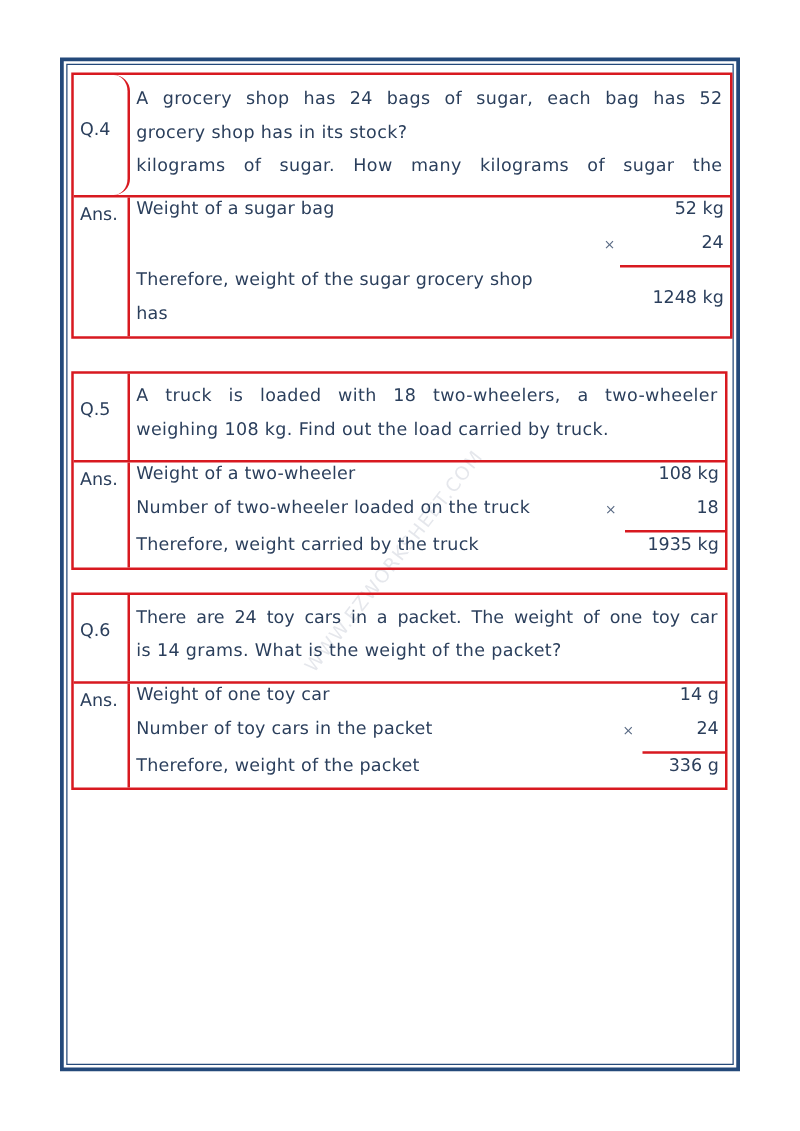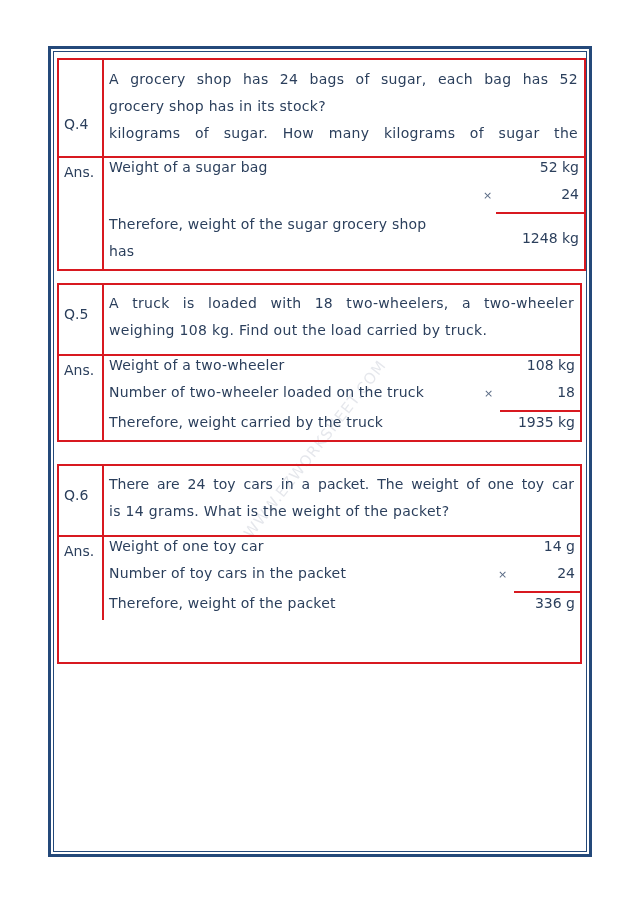--- a/index.html
+++ b/index.html
@@ -27,21 +27,21 @@
 </style>
 </head>
 <body>
 
 <div class="frame-outer"></div>
 <div class="frame-inner"></div>
 <div class="watermark">WWW.EZWORKSHEET.COM</div>
 
 <div class="qbox" style="top:58px; width:529px; height:213px;">
   <div class="row q" style="height:98px;">
-    <div class="num" style="padding-top:56px;">Q.4</div>
+    <div class="num" style="padding-top:36px;border-radius:13px;">Q.4</div>
     <div class="qtext" style="padding-top:6px; text-align:justify;">
       <div style="text-align:justify; text-align-last:justify;">A grocery shop has 24 bags of sugar, each bag has 52</div>
       <div>grocery shop has in its stock?</div>
       <div style="text-align:justify; text-align-last:justify;">kilograms of sugar. How many kilograms of sugar the</div>
     </div>
   </div>
   <div class="row" style="height:111px;">
     <div class="num" style="padding-top:6px;">Ans.</div>
     <div class="ans">
       <span class="line" style="top:1px;">Weight of a sugar bag</span>
@@ -49,21 +49,21 @@
       <span class="times" style="top:31px; left:379px;">×</span>
       <span class="val" style="top:28px;">24</span>
       <div class="rule" style="top:54px; width:88px;"></div>
       <span class="line" style="top:58px;">Therefore, weight of the sugar grocery shop</span>
       <span class="line" style="top:85px;">has</span>
       <span class="val" style="top:72px;">1248 kg</span>
     </div>
   </div>
 </div>
 
-<div class="qbox" style="top:283px; width:525px; height:159px;">
+<div class="qbox" style="top:297px; width:525px; height:159px;">
   <div class="row q" style="height:71px;">
     <div class="num" style="padding-top:21px;">Q.5</div>
     <div class="qtext" style="padding-top:5px;">
       <div style="text-align:justify; text-align-last:justify;">A truck is loaded with 18 two-wheelers, a two-wheeler</div>
       <div>weighing 108 kg. Find out the load carried by truck.</div>
     </div>
   </div>
   <div class="row" style="height:84px;">
     <div class="num" style="padding-top:6px;">Ans.</div>
     <div class="ans">
@@ -72,21 +72,21 @@
       <span class="line" style="top:28px;">Number of two-wheeler loaded on the truck</span>
       <span class="times" style="top:31px; left:380px;">×</span>
       <span class="val" style="top:28px;">18</span>
       <div class="rule" style="top:54px; width:80px;"></div>
       <span class="line" style="top:58px;">Therefore, weight carried by the truck</span>
       <span class="val" style="top:58px;">1935 kg</span>
     </div>
   </div>
 </div>
 
-<div class="qbox" style="top:464px; width:525px; height:200px;">
+<div class="qbox" style="top:474px; width:525px; height:158px;">
   <div class="row q" style="height:71px;">
     <div class="num" style="padding-top:21px;">Q.6</div>
     <div class="qtext" style="padding-top:5px;">
       <div style="text-align:justify; text-align-last:justify; letter-spacing:0;">There are 24 toy cars in a packet. The weight of one toy car</div>
       <div>is 14 grams. What is the weight of the packet?</div>
     </div>
   </div>
   <div class="row" style="height:83px;">
     <div class="num" style="padding-top:6px;">Ans.</div>
     <div class="ans">

